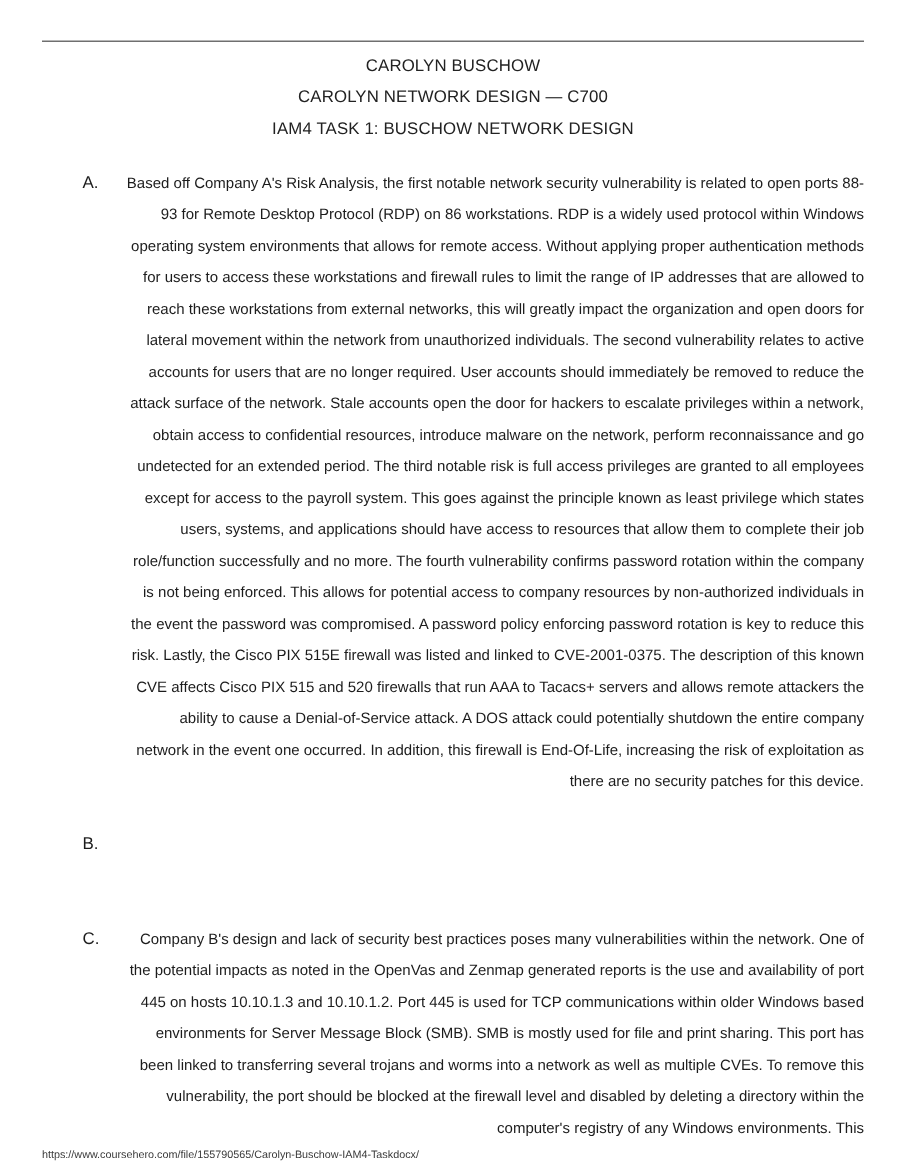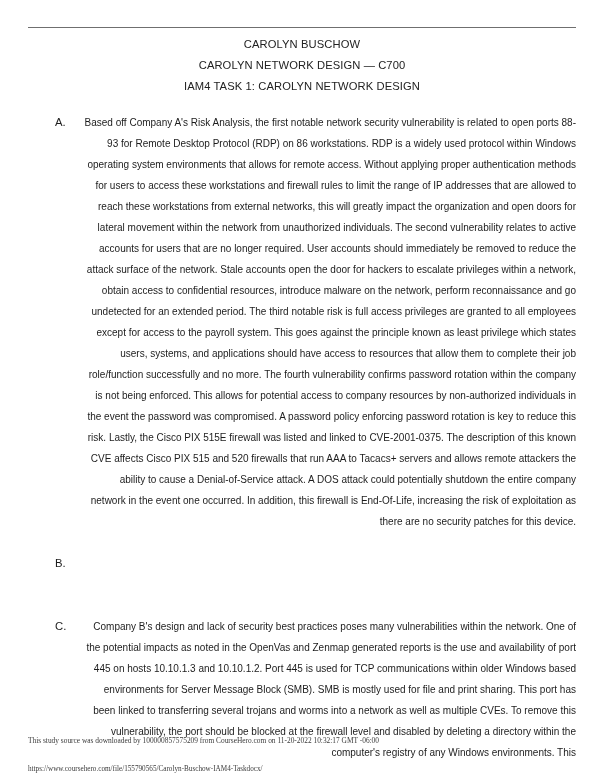--- a/index.html
+++ b/index.html
@@ -85,38 +85,38 @@
     font-size: 7.4px;
     line-height: 11px;
     color: #3a3a3a;
     white-space: nowrap;
   }
   .source-url {
     position: absolute;
     left: 28px;
     top: 764px;
     width: 548px;
-    font-family: Liberation Serif, serif;
+    font-family: Liberation Sans, sans-serif;
     font-size: 7.2px;
     line-height: 11px;
     color: #3a3a3a;
     white-space: nowrap;
   }
 </style>
 </head>
 <body>
 
 <div class="page">
 
   <div class="header-rule"></div>
 
   <div class="doc-header">
     <div class="hline">CAROLYN BUSCHOW</div>
     <div class="hline">CAROLYN NETWORK DESIGN — C700</div>
-    <div class="hline">IAM4 TASK 1: CAROLYN NETWORK DESIGN</div>
+    <div class="hline">IAM4 TASK 1: BUSCHOW NETWORK DESIGN</div>
   </div>
 
   <div class="body-block">
 
     <div class="item">
       <div class="marker">A.</div>
       <div class="item-text">Based off Company A's Risk Analysis, the first notable network security vulnerability is related to open ports 88-93 for Remote Desktop Protocol (RDP) on 86 workstations. RDP is a widely used protocol within Windows operating system environments that allows for remote access. Without applying proper authentication methods for users to access these workstations and firewall rules to limit the range of IP addresses that are allowed to reach these workstations from external networks, this will greatly impact the organization and open doors for lateral movement within the network from unauthorized individuals. The second vulnerability relates to active accounts for users that are no longer required. User accounts should immediately be removed to reduce the attack surface of the network. Stale accounts open the door for hackers to escalate privileges within a network, obtain access to confidential resources, introduce malware on the network, perform reconnaissance and go undetected for an extended period. The third notable risk is full access privileges are granted to all employees except for access to the payroll system. This goes against the principle known as least privilege which states users, systems, and applications should have access to resources that allow them to complete their job role/function successfully and no more. The fourth vulnerability confirms password rotation within the company is not being enforced. This allows for potential access to company resources by non-authorized individuals in the event the password was compromised. A password policy enforcing password rotation is key to reduce this risk. Lastly, the Cisco PIX 515E firewall was listed and linked to CVE-2001-0375. The description of this known CVE affects Cisco PIX 515 and 520 firewalls that run AAA to Tacacs+ servers and allows remote attackers the ability to cause a Denial-of-Service attack. A DOS attack could potentially shutdown the entire company network in the event one occurred. In addition, this firewall is End-Of-Life, increasing the risk of exploitation as there are no security patches for this device.</div>
     </div>
 
     <div class="spacer-b"></div>
@@ -127,16 +127,15 @@
 
     <div class="spacer-c"></div>
 
     <div class="item">
       <div class="marker">C.</div>
       <div class="item-text">Company B's design and lack of security best practices poses many vulnerabilities within the network. One of the potential impacts as noted in the OpenVas and Zenmap generated reports is the use and availability of port 445 on hosts 10.10.1.3 and 10.10.1.2. Port 445 is used for TCP communications within older Windows based environments for Server Message Block (SMB). SMB is mostly used for file and print sharing. This port has been linked to transferring several trojans and worms into a network as well as multiple CVEs. To remove this vulnerability, the port should be blocked at the firewall level and disabled by deleting a directory within the computer's registry of any Windows environments. This</div>
     </div>
 
   </div>
 
-  <div class="watermark">This study source was downloaded by 100000857575209 from CourseHero.com on 11-20-2022 10:32:17 GMT -06:00</div>
   <div class="source-url">https://www.coursehero.com/file/155790565/Carolyn-Buschow-IAM4-Taskdocx/</div>
 
 </div>
 
 </body></html>

